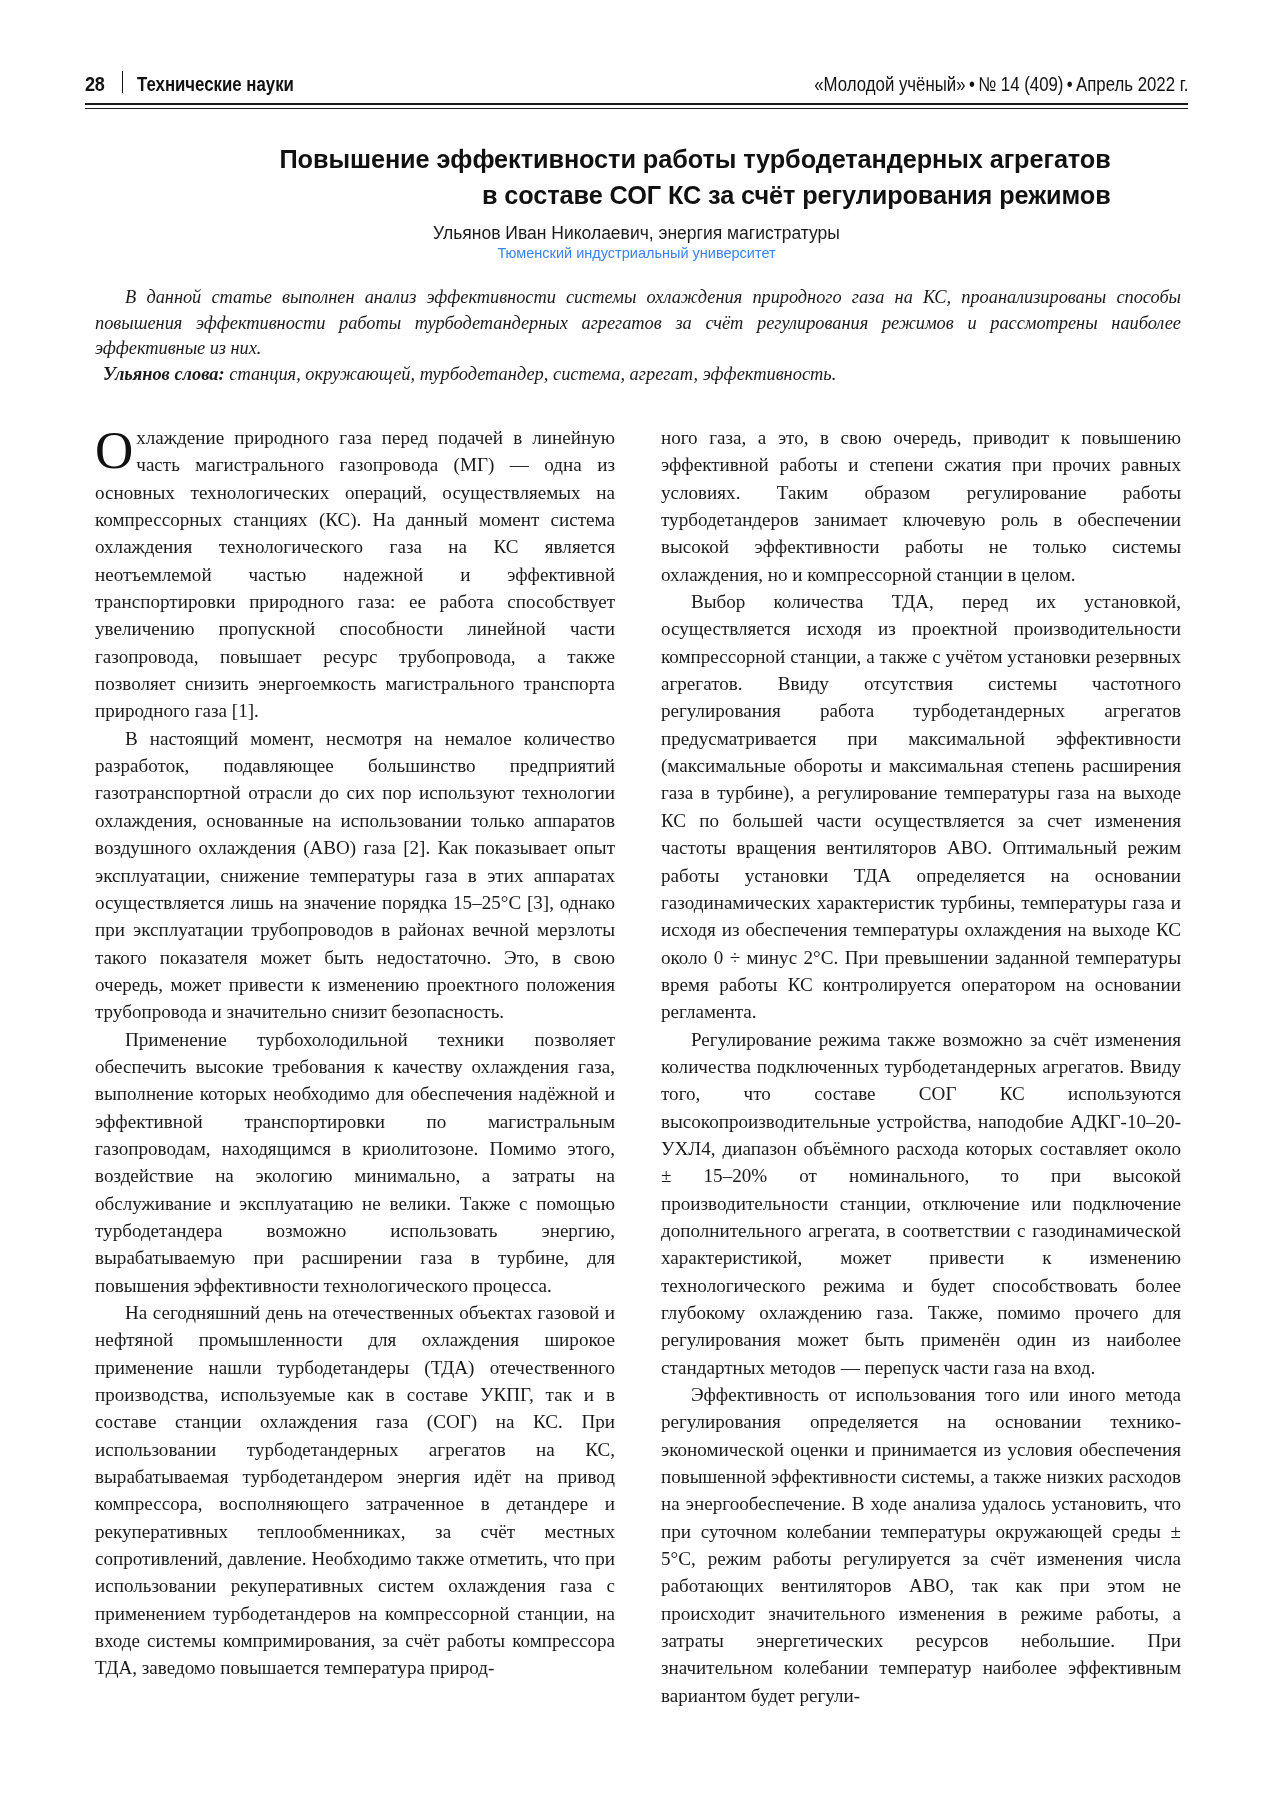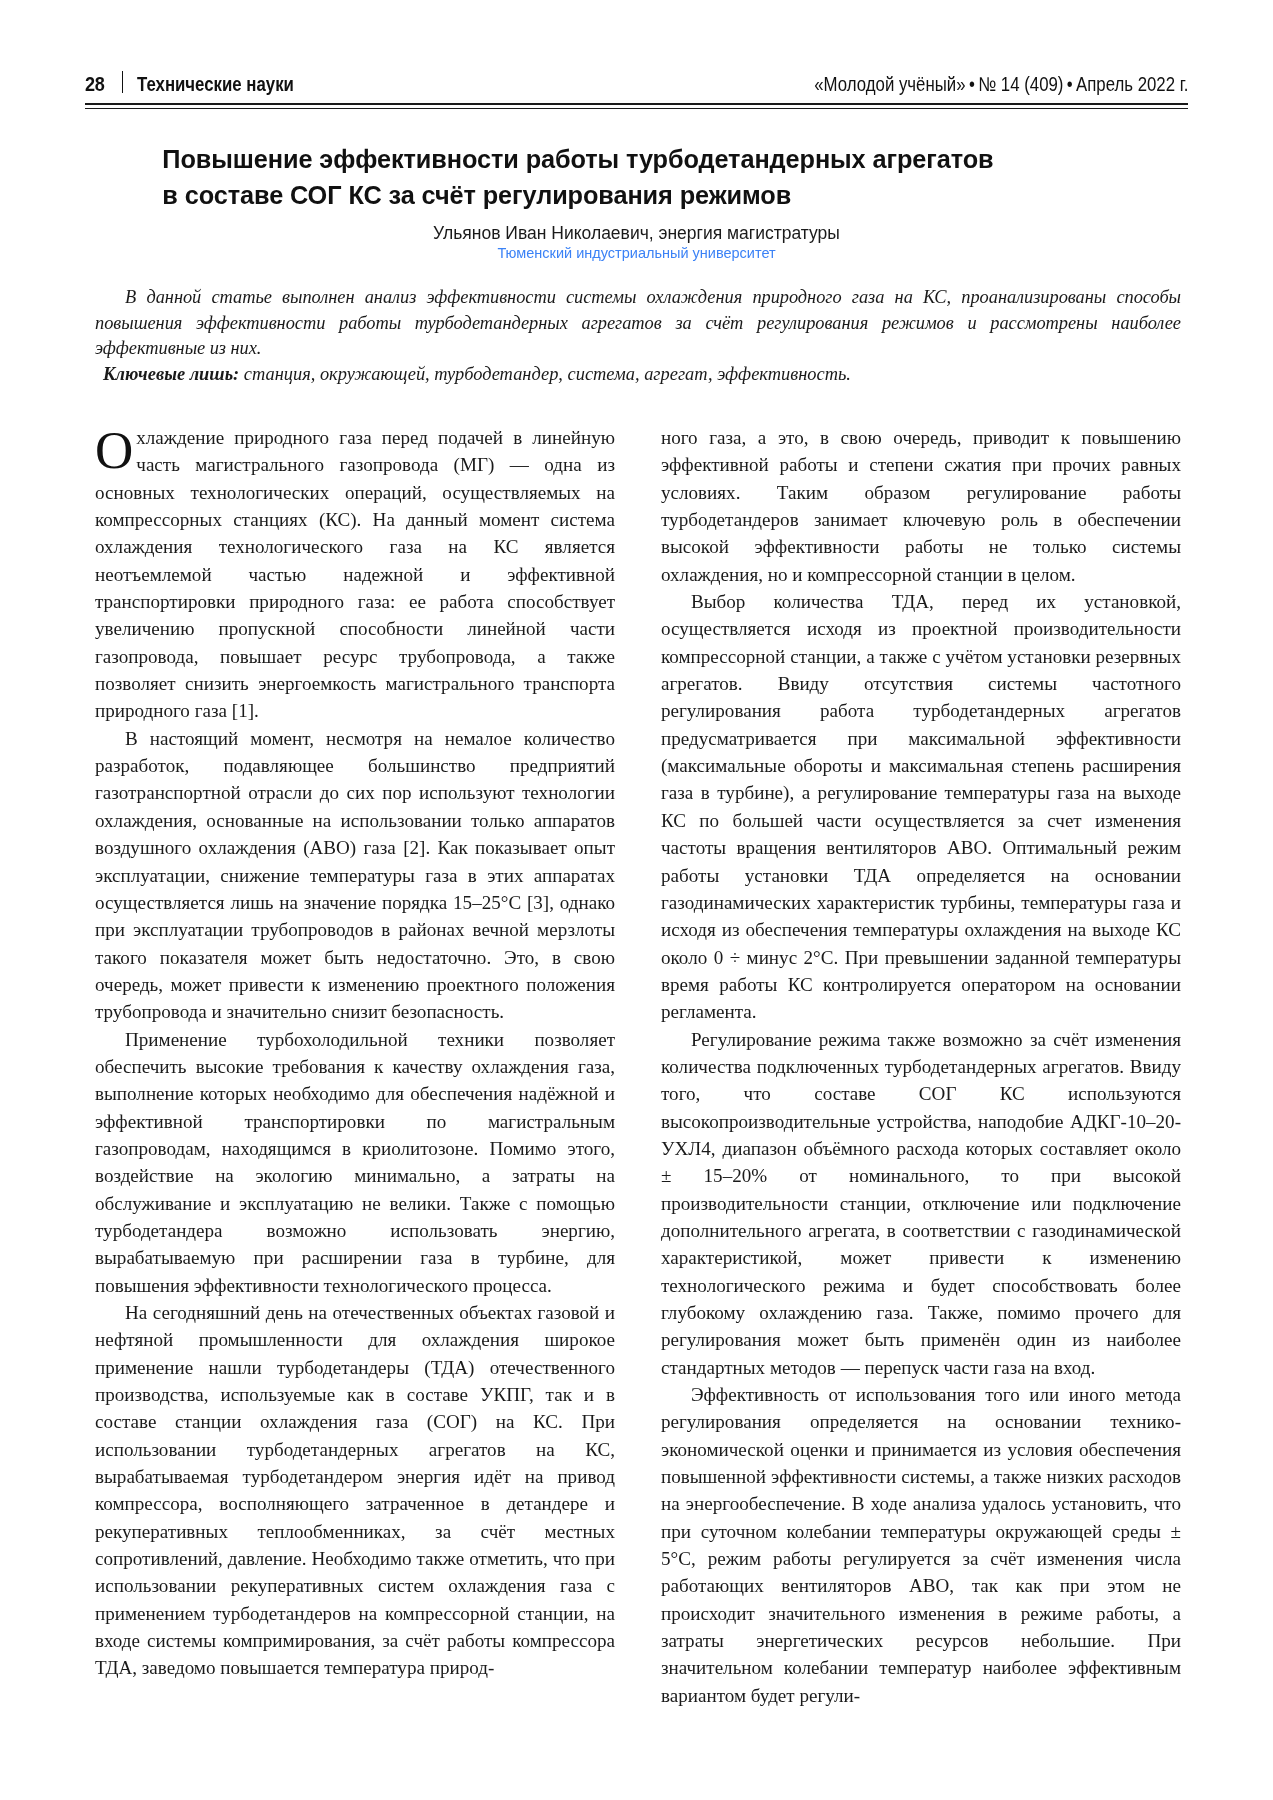--- a/index.html
+++ b/index.html
@@ -80,21 +80,21 @@
     width: 1103px;
   }
   .header-rules .r1 { height: 2px; background: #1a1a1a; }
   .header-rules .r2 { height: 1px; background: #1a1a1a; margin-top: 3px; }
 
   
   .title {
     position: absolute;
     left: 140px; top: 141px;
     width: 993px;
-    text-align: left;
+    text-align: right;
     font-family: "Liberation Sans", sans-serif;
     font-weight: bold;
     font-size: 26.5px;
     line-height: 36px;
     color: #111;
     letter-spacing: -0.1px;
   }
   .title .tline { display: block; transform: scaleX(0.955); }
 
   .byline {
@@ -206,21 +206,21 @@
   <div class="title">
     <span class="tline">Повышение эффективности работы турбодетандерных агрегатов</span>
     <span class="tline">в составе СОГ КС за счёт регулирования режимов</span>
   </div>
 
   <div class="byline">Ульянов Иван Николаевич, энергия магистратуры</div>
   <div class="affiliation">Тюменский индустриальный университет</div>
 
   <div class="abstract">В данной статье выполнен анализ эффективности системы охлаждения природного газа на КС, проанализированы способы повышения эффективности работы турбодетандерных агрегатов за счёт регулирования режимов и рассмотрены наиболее эффективные из них.</div>
   <div class="keywords">
-    <b>Ключевые лишь:</b>
+    <b>Ульянов слова:</b>
     <span>станция, окружающей, турбодетандер, система, агрегат, эффективность.</span>
   </div>
 
   <div class="body-cols">
 
     <div class="col">
       <p class="first"><span class="dropcap">О</span><span>хлаждение природного газа перед подачей в линейную часть магистрального газопровода (МГ) — одна из основных технологических операций, осуществляемых на компрессорных станциях (КС). На данный момент система охлаждения технологического газа на КС является неотъемлемой частью надежной и эффективной транспортировки природного газа: ее работа способствует увеличению пропускной способности линейной части газопровода, повышает ресурс трубопровода, а также позволяет снизить энергоемкость магистрального транспорта природного газа [1].</span></p>
       <p>В настоящий момент, несмотря на немалое количество разработок, подавляющее большинство предприятий газотранспортной отрасли до сих пор используют технологии охлаждения, основанные на использовании только аппаратов воздушного охлаждения (АВО) газа [2]. Как показывает опыт эксплуатации, снижение температуры газа в этих аппаратах осуществляется лишь на значение порядка 15–25°С [3], однако при эксплуатации трубопроводов в районах вечной мерзлоты такого показателя может быть недостаточно. Это, в свою очередь, может привести к изменению проектного положения трубопровода и значительно снизит безопасность.</p>
       <p>Применение турбохолодильной техники позволяет обеспечить высокие требования к качеству охлаждения газа, выполнение которых необходимо для обеспечения надёжной и эффективной транспортировки по магистральным газопроводам, находящимся в криолитозоне. Помимо этого, воздействие на экологию минимально, а затраты на обслуживание и эксплуатацию не велики. Также с помощью турбодетандера возможно использовать энергию, вырабатываемую при расширении газа в турбине, для повышения эффективности технологического процесса.</p>
       <p>На сегодняшний день на отечественных объектах газовой и нефтяной промышленности для охлаждения широкое применение нашли турбодетандеры (ТДА) отечественного производства, используемые как в составе УКПГ, так и в составе станции охлаждения газа (СОГ) на КС. При использовании турбодетандерных агрегатов на КС, вырабатываемая турбодетандером энергия идёт на привод компрессора, восполняющего затраченное в детандере и рекуперативных теплообменниках, за счёт местных сопротивлений, давление. Необходимо также отметить, что при использовании рекуперативных систем охлаждения газа с применением турбодетандеров на компрессорной станции, на входе системы компримирования, за счёт работы компрессора ТДА, заведомо повышается температура природ-</p>

